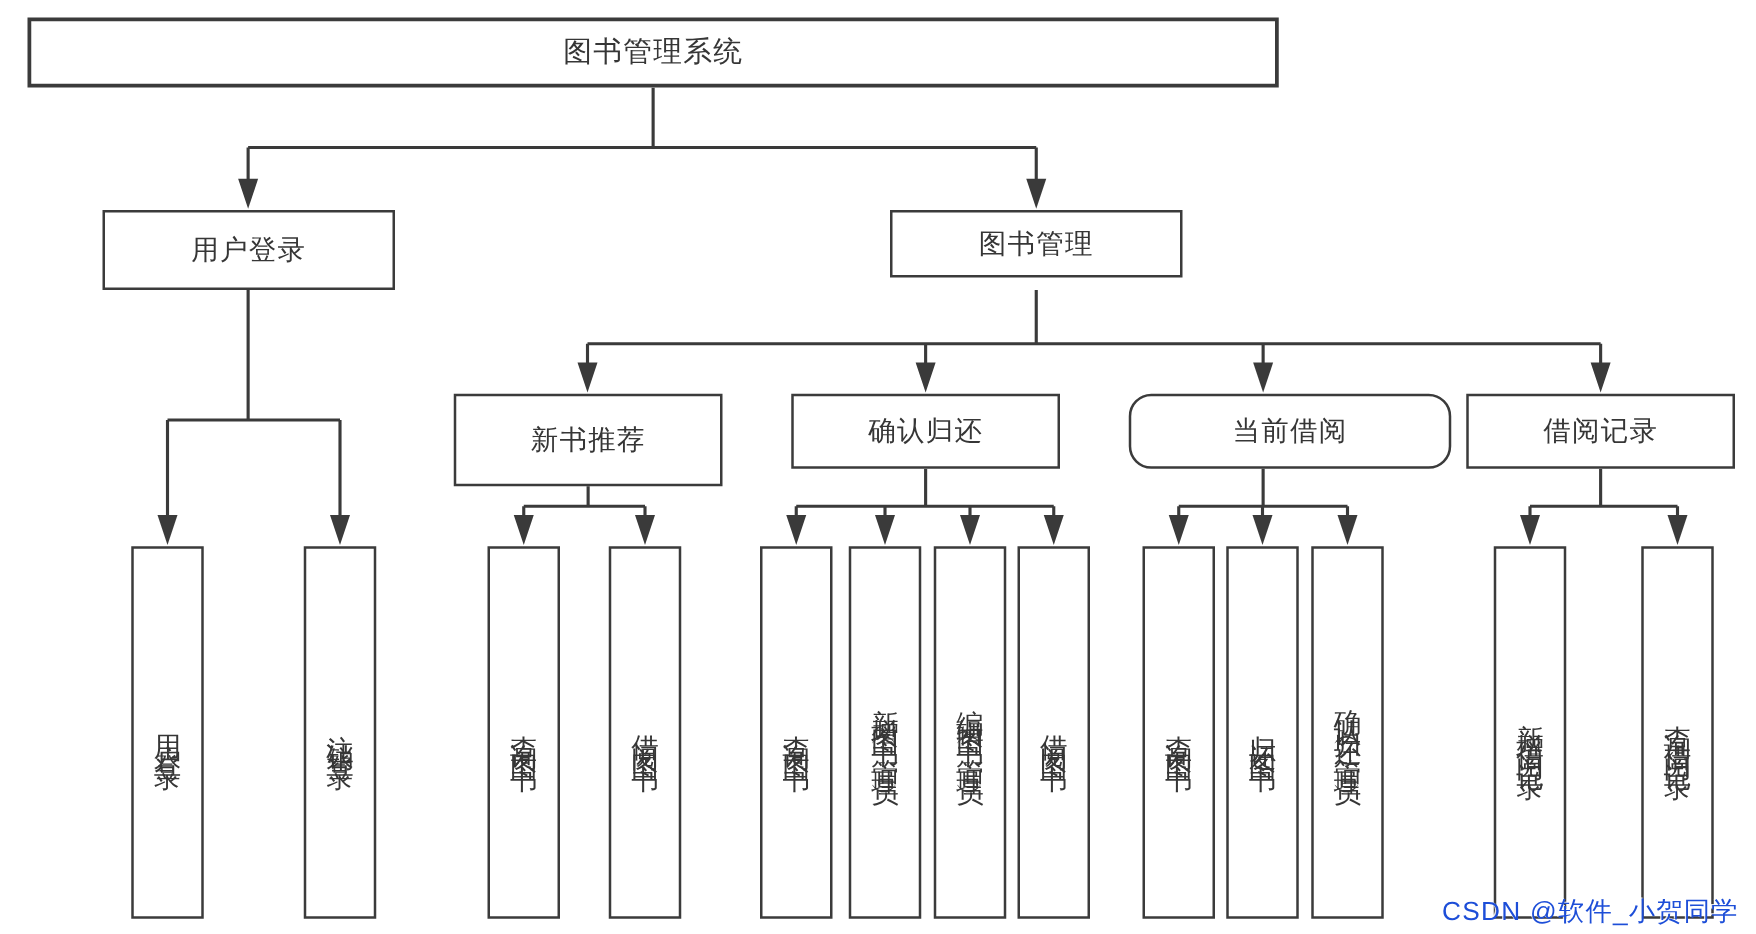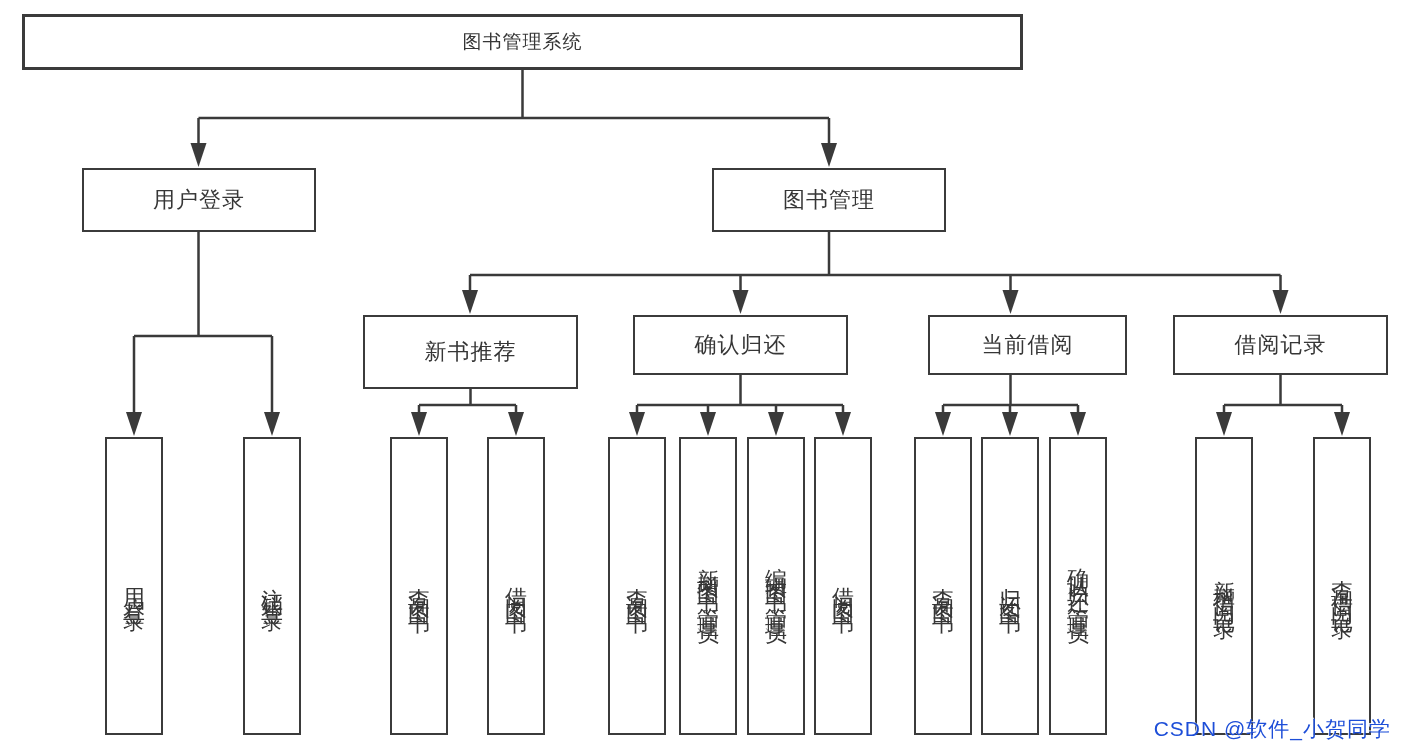--- a/index.html
+++ b/index.html
@@ -16,21 +16,21 @@
     box-sizing:border-box;
     background:#ffffff;
     border:2px solid #3b3b3b;
     display:flex;align-items:center;justify-content:center;
     color:#363636;
     font-size:22px;
     letter-spacing:1px;
     text-align:center;
     line-height:1.2;
   }
-  .root{border-width:3px;font-size:19px;text-align:center;}
+  .root{border-width:3px;font-size:23px;text-align:center;}
   .vbox{
     writing-mode:vertical-rl;
     text-orientation:mixed;
     letter-spacing:8px;
     font-size:22px;
     line-height:1;
   }
   .watermark{
     position:absolute;
     right:14px;bottom:4px;
@@ -83,25 +83,25 @@
       <polygon points="1002,412 1018,412 1010,436"></polygon>
       <polygon points="1070,412 1086,412 1078,436"></polygon>
       <polygon points="1216,412 1232,412 1224,436"></polygon>
       <polygon points="1334,412 1350,412 1342,436"></polygon>
     </g>
   </svg>
 
   <div class="box root" style="left:22px;top:14px;width:1001px;height:56px;">图书管理系统</div>
 
   <div class="box" style="left:82px;top:168px;width:234px;height:64px;">用户登录</div>
-  <div class="box" style="left:712px;top:168px;width:234px;height:64px;">图书管理</div>
+  <div class="box" style="left:712px;top:168px;width:234px;height:54px;">图书管理</div>
 
   <div class="box" style="left:363px;top:315px;width:215px;height:74px;">新书推荐</div>
   <div class="box" style="left:633px;top:315px;width:215px;height:60px;">确认归还</div>
-  <div class="box" style="left:928px;top:315px;width:199px;height:60px;">当前借阅</div>
+  <div class="box" style="left:903px;top:315px;width:258px;height:60px;border-radius:18px;">当前借阅</div>
   <div class="box" style="left:1173px;top:315px;width:215px;height:60px;">借阅记录</div>
 
   <div class="box vbox" style="left:105px;top:437px;width:58px;height:298px;">用户登录</div>
   <div class="box vbox" style="left:243px;top:437px;width:58px;height:298px;">注销登录</div>
 
   <div class="box vbox" style="left:390px;top:437px;width:58px;height:298px;">查询图书</div>
   <div class="box vbox" style="left:487px;top:437px;width:58px;height:298px;">借阅图书</div>
 
   <div class="box vbox" style="left:608px;top:437px;width:58px;height:298px;">查询图书</div>
   <div class="box vbox" style="left:679px;top:437px;width:58px;height:298px;">新增图书（管理员）</div>

